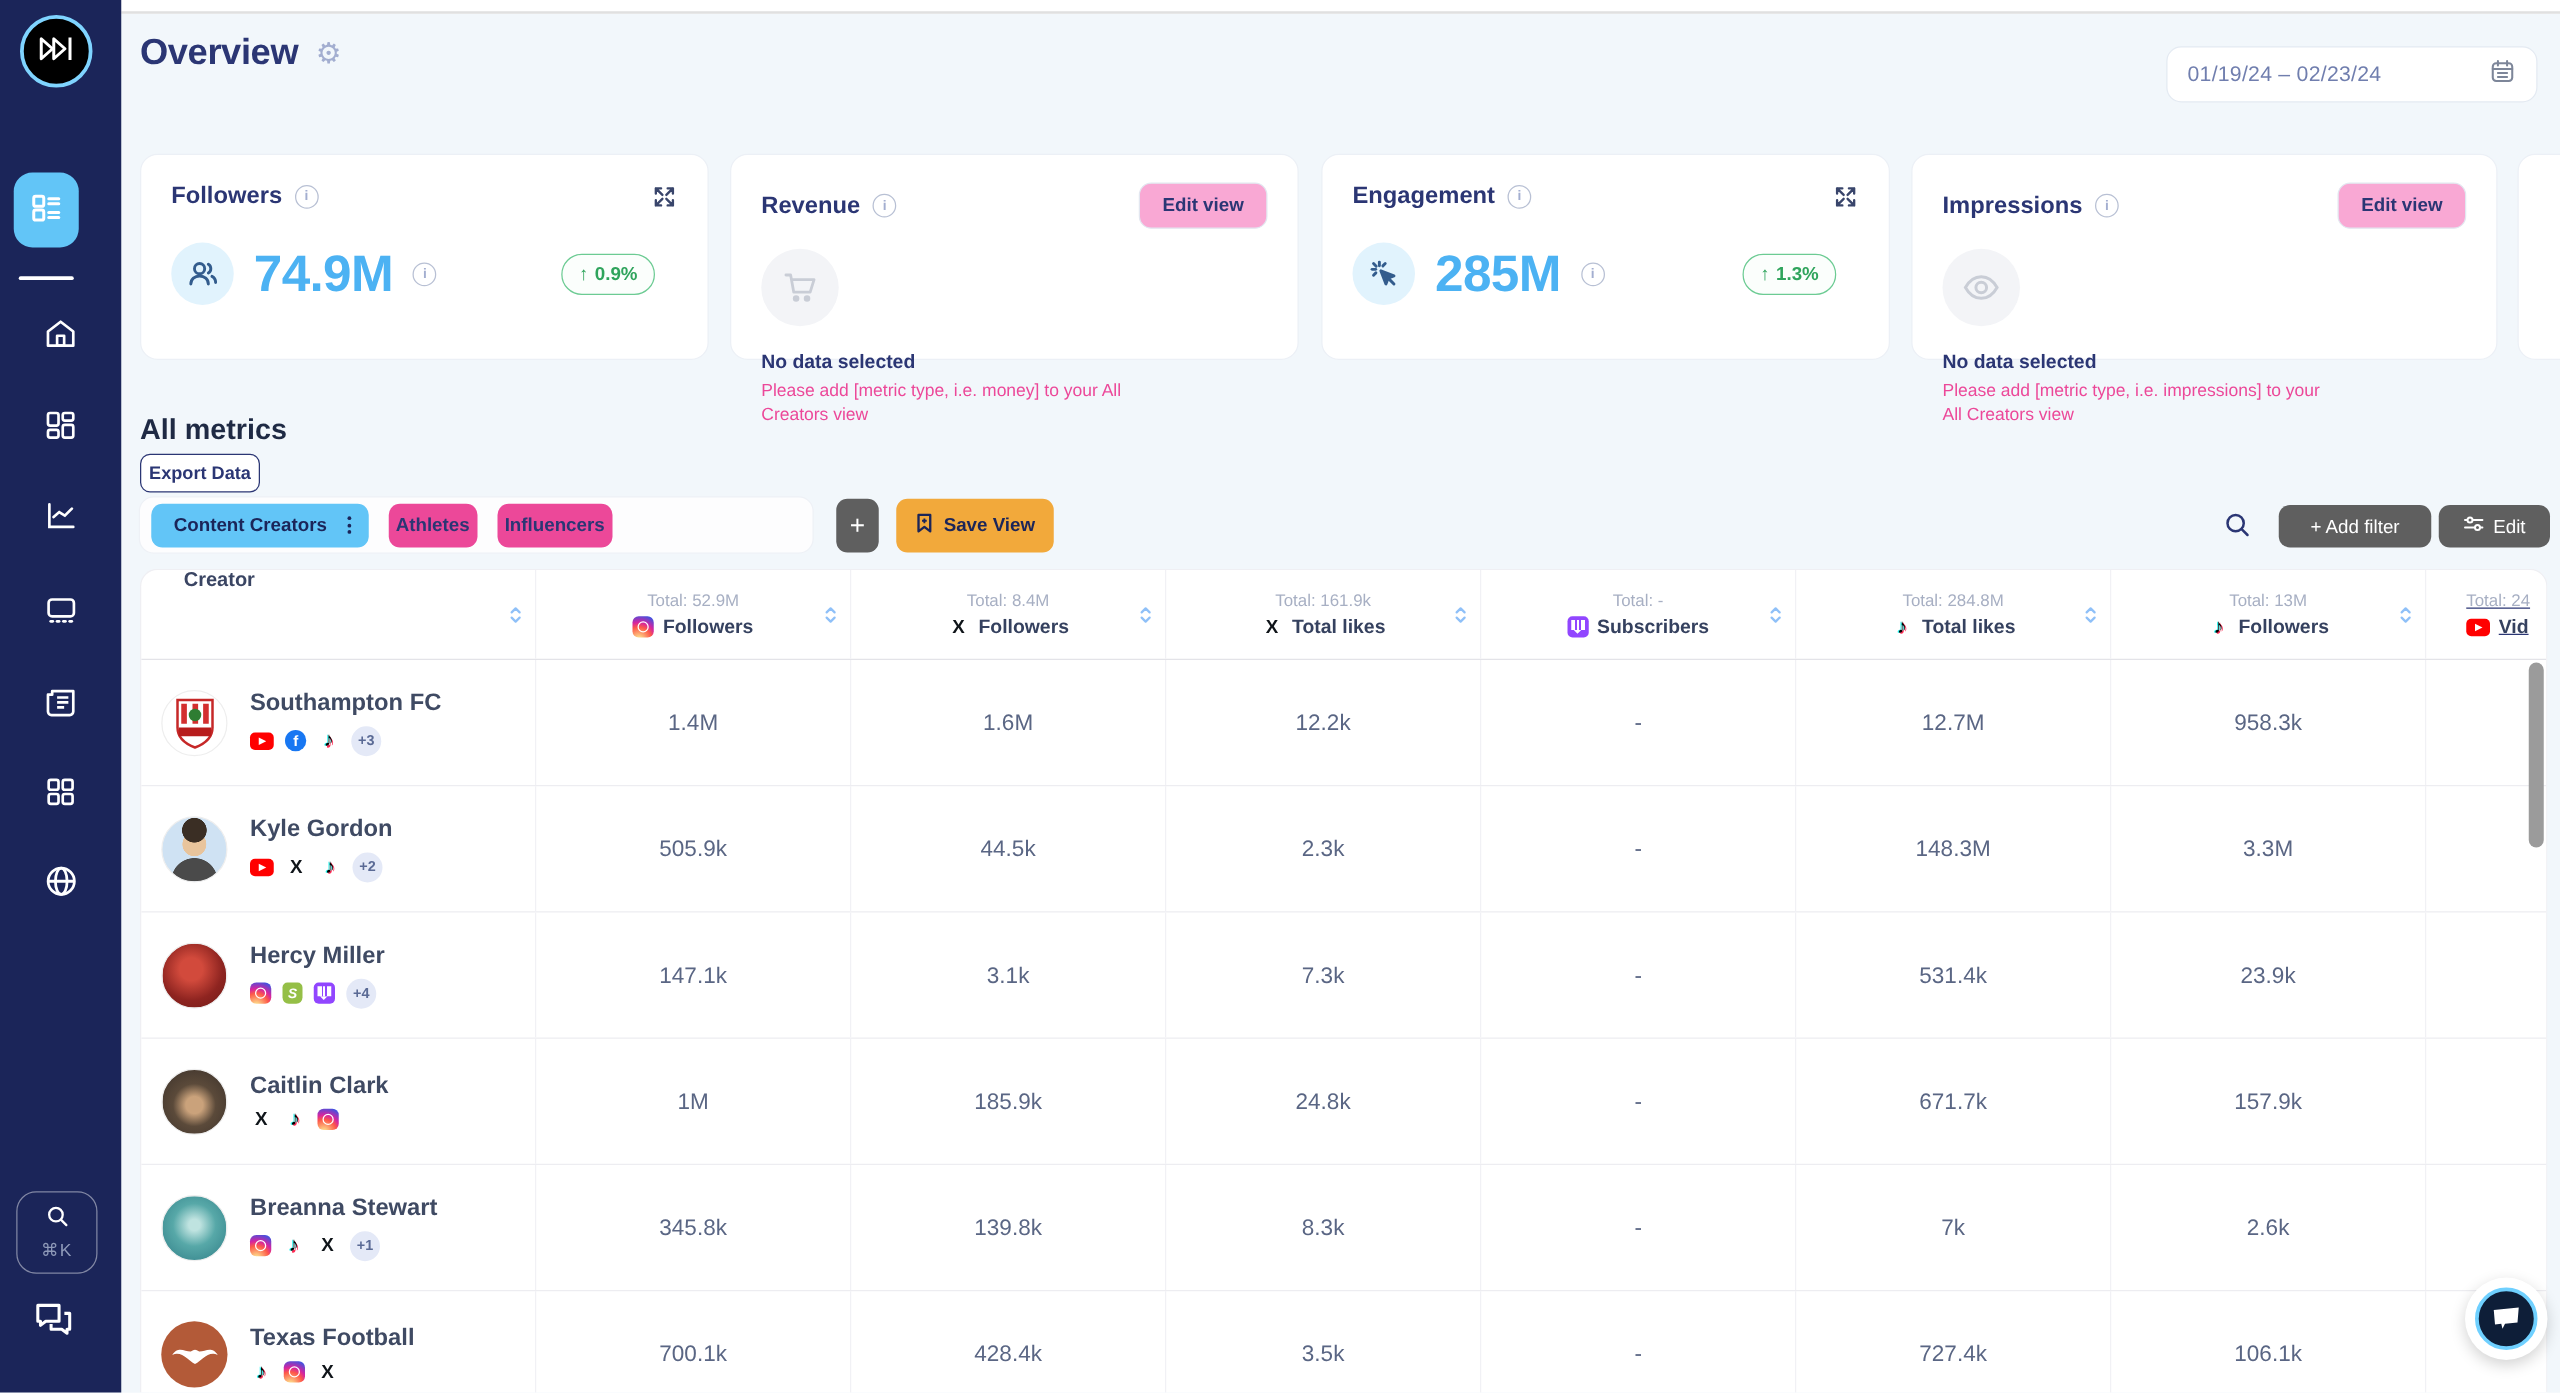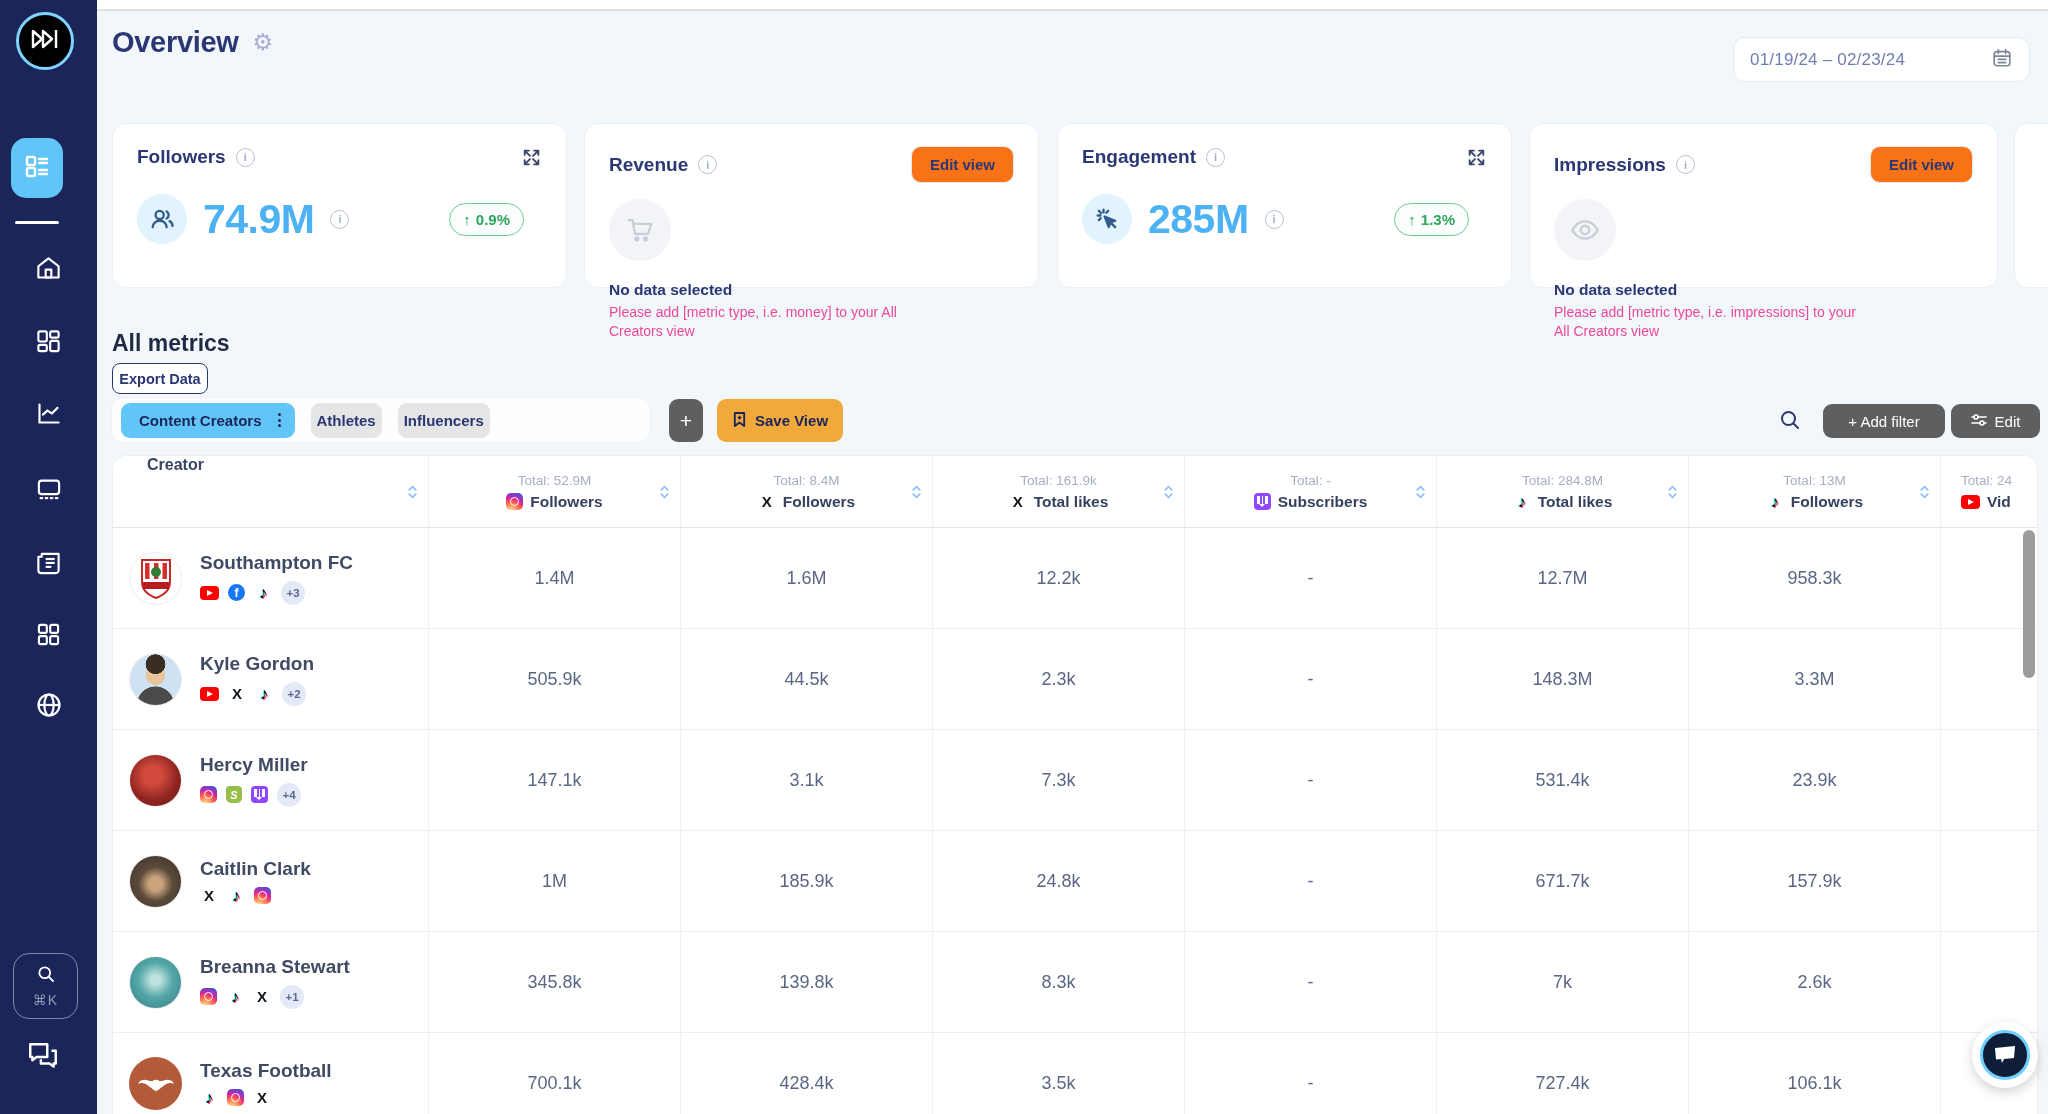--- a/index.html
+++ b/index.html
@@ -36,41 +36,41 @@
     border:1px solid #ECF0F6; padding:22px 24px; }
   .card1{left:112px} .card2{left:584px} .card3{left:1057px} .card4{left:1529px; width:469px;}
   .card-sliver { position:absolute; top:123px; left:2014px; width:60px; height:165px; background:#fff;
     border:1px solid #ECF0F6; border-radius:14px; }
   .card-head { display:flex; align-items:center; gap:10px; }
   .card-title { font-size:19px; font-weight:800; color:#2B3674; }
   .info { width:19px; height:19px; border:1.6px solid #B8C0D4; border-radius:50%; color:#A3AED0;
     font-size:11px; display:inline-flex; align-items:center; justify-content:center; font-weight:700; flex:0 0 auto; }
   .card-action { margin-left:auto; }
   .expand-btn { margin-left:auto; cursor:pointer; display:flex; }
-  .editview-btn { background:#f97316; border:1px solid #E2E7F0; border-radius:10px; padding:9px 18px;
+  .editview-btn { background:#f9a8d4; border:1px solid #E2E7F0; border-radius:10px; padding:9px 18px;
     font-size:15px; font-weight:800; color:#2B3674; cursor:pointer; font-family:inherit; }
   .card-body { display:flex; align-items:center; margin-top:26px; gap:16px; position:relative; }
   .metric-ic { width:50px; height:50px; border-radius:50%; background:#E1F3FD; display:flex; align-items:center; justify-content:center; }
   .metric-value { font-size:41px; font-weight:800; color:#4CB2F3; letter-spacing:-.5px; }
   .trend-pill { position:absolute; right:18px; border:1.6px solid #6CCB93; border-radius:20px;
     background:#FBFEFC; color:#2FA45C; font-size:15px; font-weight:700; padding:7px 13px; display:flex; gap:5px; align-items:center;}
   .empty-ic { width:62px; height:62px; border-radius:50%; background:#F3F4F7; display:flex; align-items:center; justify-content:center; flex:0 0 auto;}
   .empty-body { margin-top:16px; gap:20px; align-items:flex-start;flex-direction:column;}
   .empty-title { font-size:15.5px; font-weight:800; color:#2B3674; margin-bottom:4px; }
   .empty-desc { font-size:14px; color:#ec4899; line-height:1.35; max-width:320px; }
 
   
   .all-metrics { position:absolute; left:112px; top:330px; font-size:23px; font-weight:800; color:#1F2A44; }
   .export-btn { position:absolute; left:112px; top:363px; width:96px; height:31px; background:#fff;
     border:1.5px solid #2B3674; border-radius:8px; color:#2B3674; font-size:14.5px; font-weight:600;
     cursor:pointer; font-family:inherit; }
   .tabs-wrap { position:absolute; left:111px; top:397px; width:540px; height:46px; background:#FDFDFE;
     border:1px solid #EEF1F6; border-radius:12px; display:flex; align-items:center; gap:16px; padding:0 9px; }
   .tab { height:35px; border-radius:9px; display:flex; align-items:center; justify-content:center; gap:9px;
-    font-size:15px; font-weight:800; color:#2B3674; background:#e5e5e5; padding:0 6px; cursor:pointer; }
+    font-size:15px; font-weight:800; color:#2B3674; background:#ec4899; padding:0 6px; cursor:pointer; }
   .tab.active { background:#62C5F7; color:#1B2559; padding:0 14px 0 18px;gap:16px; }
   .kebab { display:inline-flex; flex-direction:column; gap:2.5px; }
   .kebab i { width:3px; height:3px; border-radius:50%; background:#1B2559; }
   .plus-btn { position:absolute; left:669px; top:399px; width:34px; height:43px; background:#5F5F5F; border:none;
     border-radius:9px; color:#fff; font-size:21px; cursor:pointer; font-family:inherit; }
   .saveview-btn { position:absolute; left:717px; top:399px; width:126px; height:43px; background:#F2A93B; border:none;
     border-radius:9px; color:#1B2559; font-size:15px; font-weight:800; cursor:pointer; display:flex;
     align-items:center; justify-content:center; gap:8px; font-family:inherit; }
   .tbl-search { position:absolute; left:1778px; top:408px; cursor:pointer; display:flex; }
   .addfilter-btn { position:absolute; left:1823px; top:404px; width:122px; height:34px; background:#5F5F5F; border:none;
@@ -84,21 +84,21 @@
     border-radius:14px 14px 0 0; border:1px solid #EFEFF3; border-bottom:none; overflow:hidden; }
   .thead { display:flex; height:72px; border-bottom:1px solid #E3E3E8; }
   .th { position:relative; display:flex; flex-direction:column; align-items:center; justify-content:center; gap:5px; cursor:pointer; }
   .th + .th, .td + .td { border-left:1px solid #F1F1F5; }
   .col-0{width:315px} .col-1,.col-2,.col-3,.col-4,.col-5,.col-6{width:252px} .col-7{flex:1}
   .th-creator { align-items:flex-start; justify-content:flex-start; padding-left:34px; }
   .th-creator .th-label { font-size:16px; font-weight:700; color:#3A4563; }
   .th-total { font-size:13.5px; color:#A7AFC3; }
   .th-line { display:flex; align-items:center; gap:7px; font-size:15.5px; font-weight:700; color:#35415F; }
   .sort { position:absolute; right:10px; top:50%; transform:translateY(-50%); display:flex; }
-  .th-cut { align-items:flex-start; padding-left:20px; }
+  .th-cut { align-items:flex-start; padding-left:32px;text-decoration:underline; }
   .trow { display:flex; height:101px; border-bottom:1px solid #EDEDF1; cursor:pointer; }
   .td { display:flex; align-items:center; justify-content:center; font-size:18px; color:#5A6684; }
   .td-creator { justify-content:flex-start; gap:18px; padding-left:16px; }
   .avatar { width:53px; height:53px; border-radius:50%; flex:0 0 auto; border:1px solid #EEE;
     display:flex; align-items:center; justify-content:center; overflow:hidden; background:#fff; }
   .cname { font-size:19px; font-weight:700; color:#3F4A63; }
   .cpfs { display:flex; align-items:center; gap:9px; margin-top:7px; }
   .more { min-width:24px; height:24px; border-radius:50%; background:#E4E9F7; color:#5A6A95;
     font-size:11.5px; font-weight:700; display:flex; align-items:center; justify-content:center; padding:0 3px; }
   .more:empty { display:none; }

